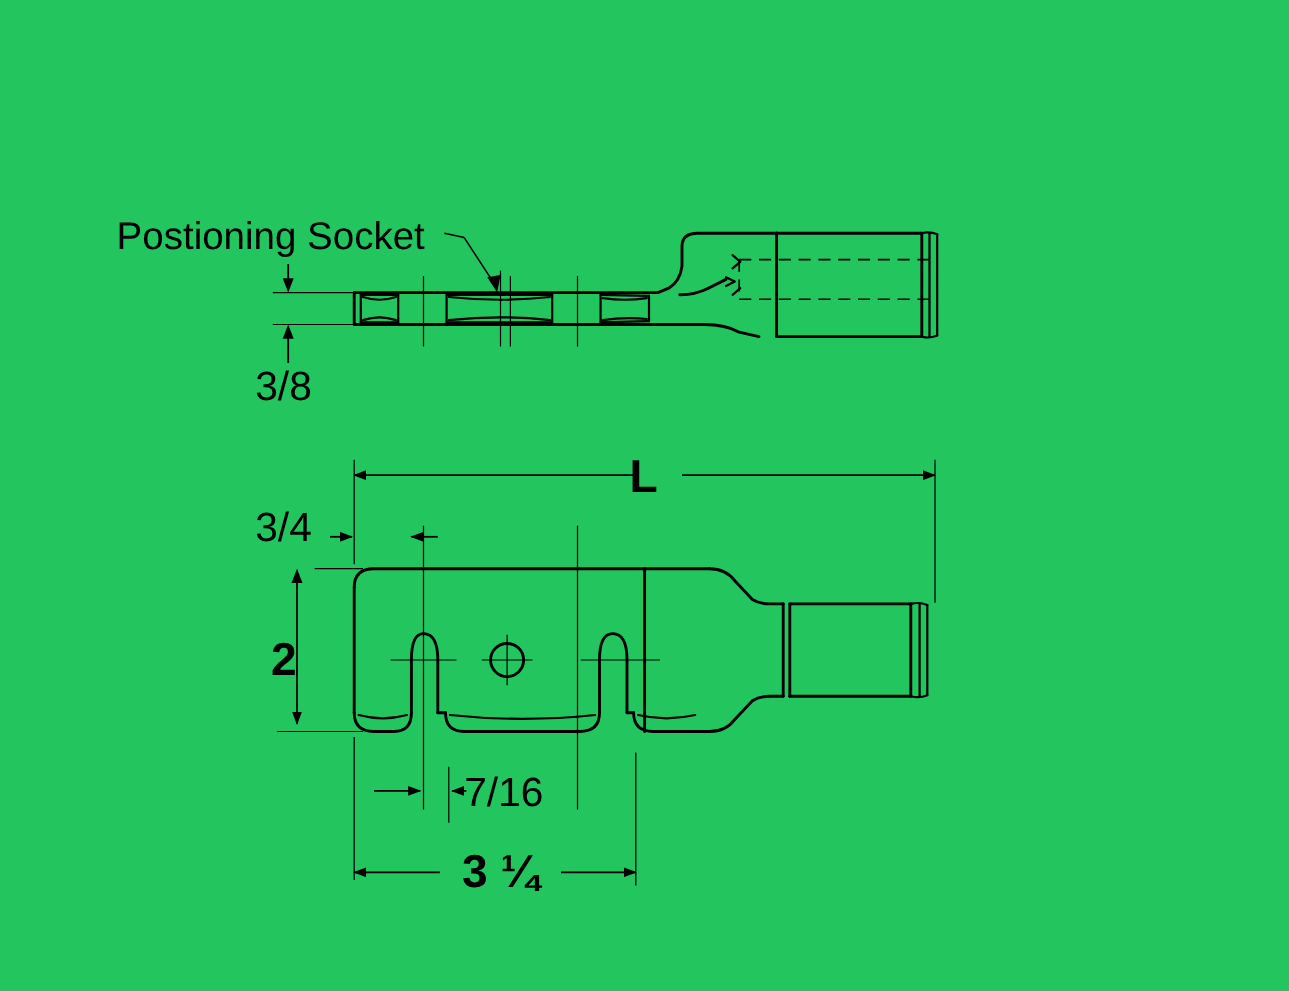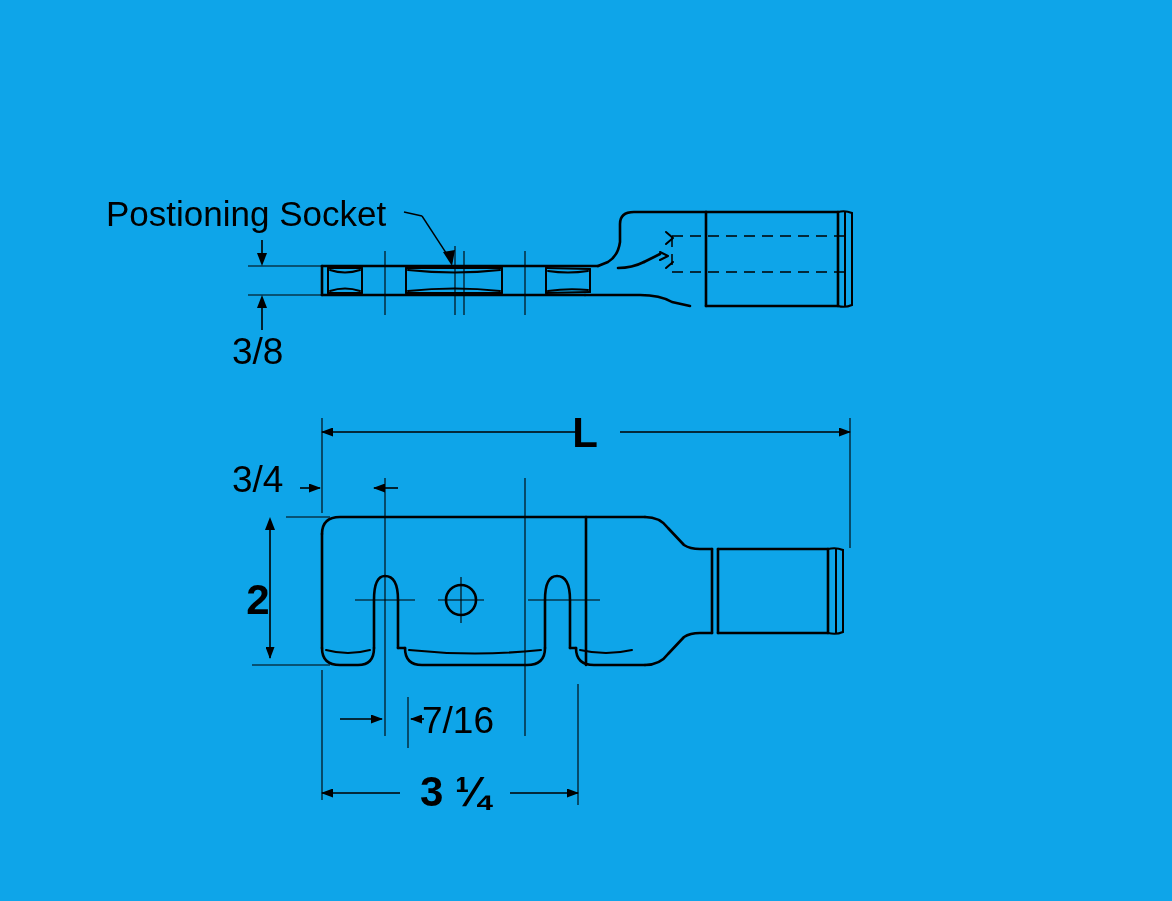--- a/index.html
+++ b/index.html
@@ -8,21 +8,21 @@
     padding: 0;
     background: #ffffff;
   }
   body {
     font-family: "Liberation Sans", sans-serif;
   }
   #drawing-root {
     position: relative;
     width: 1172px;
     height: 901px;
-    background: #0ea5e9;
+    background: #22c55e;
     overflow: hidden;
   }
   svg#cad-canvas {
     display: block;
     width: 1172px;
     height: 901px;
   }
   .outline {
     fill: none;
     stroke: #000000;

